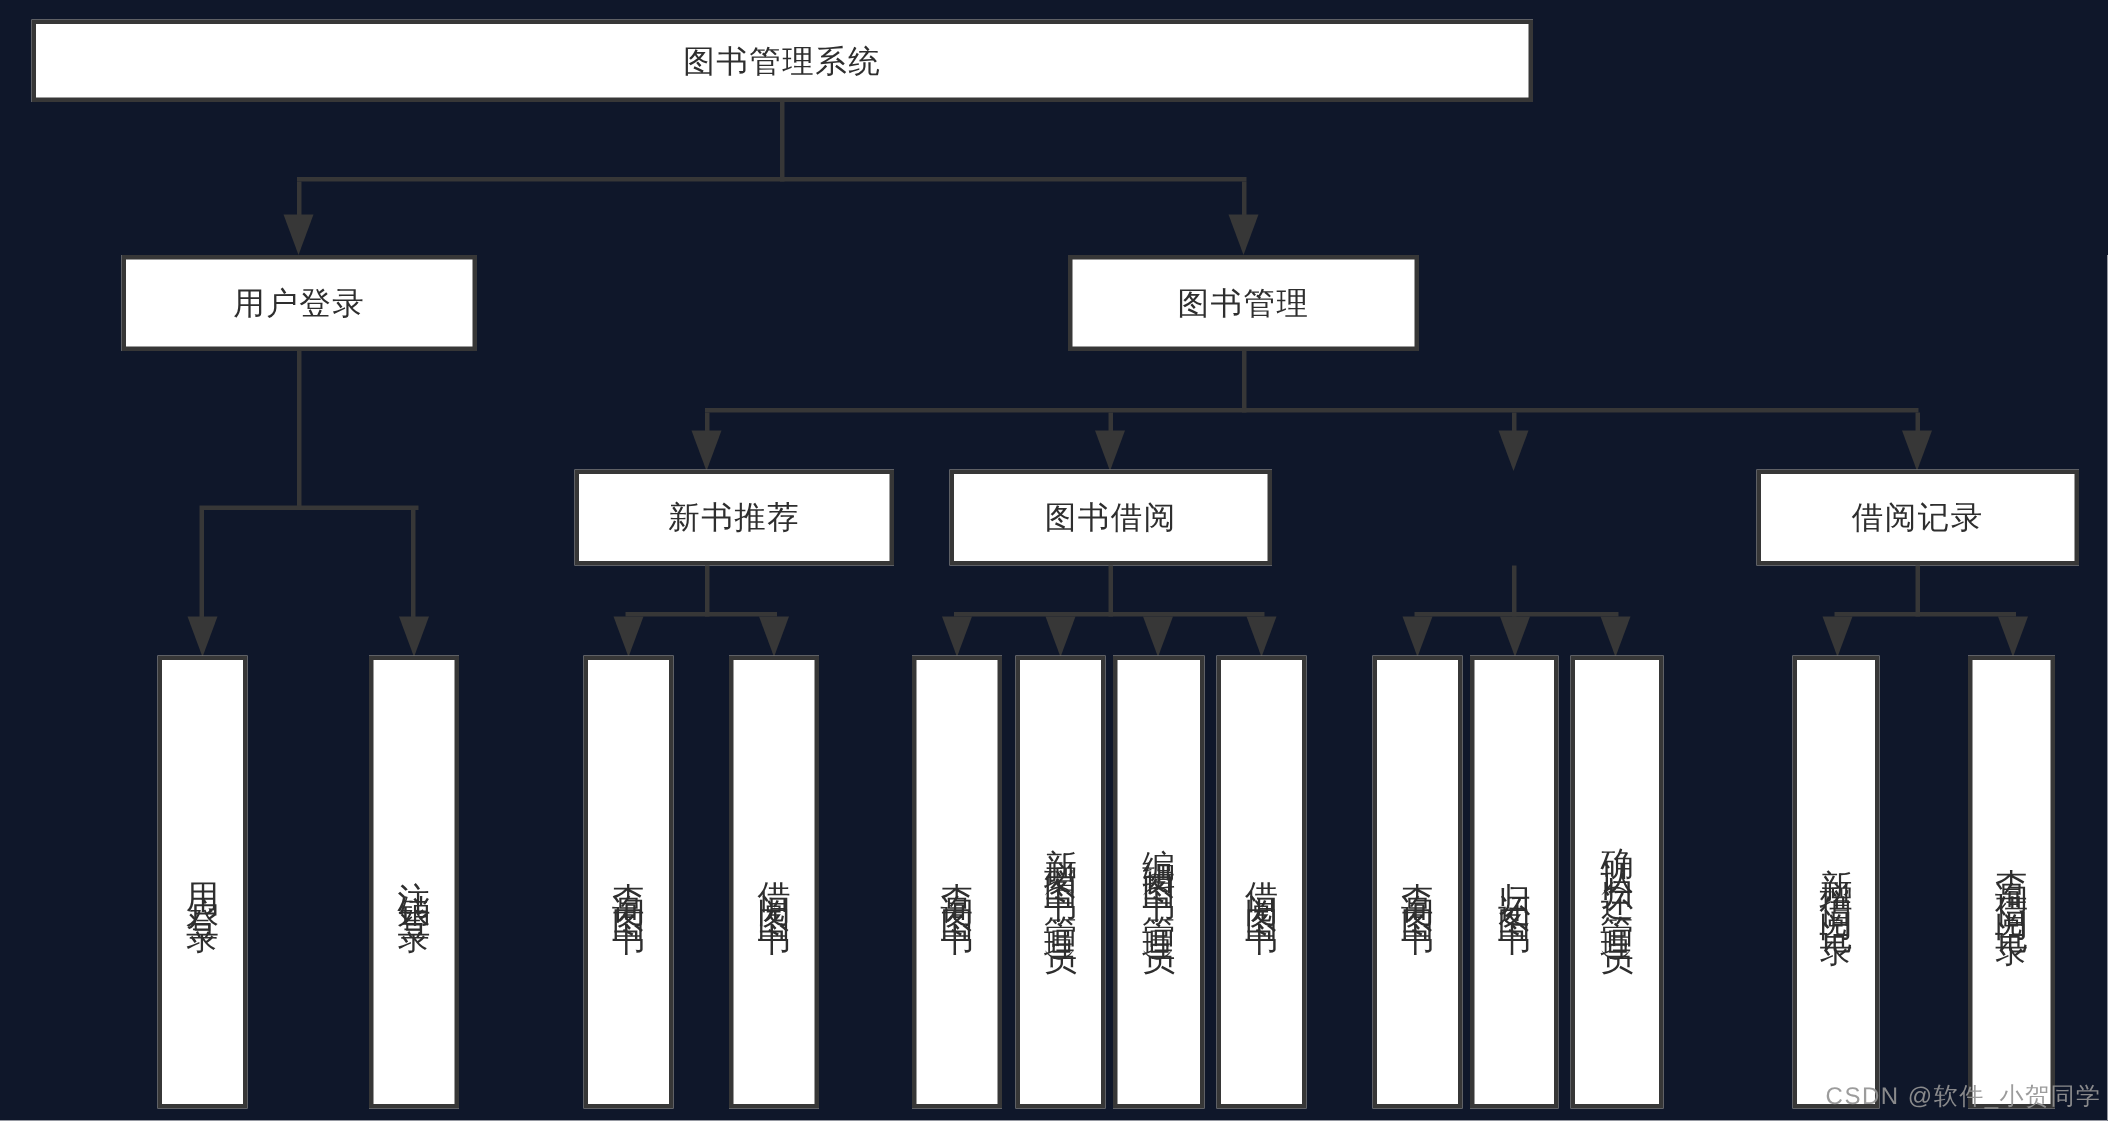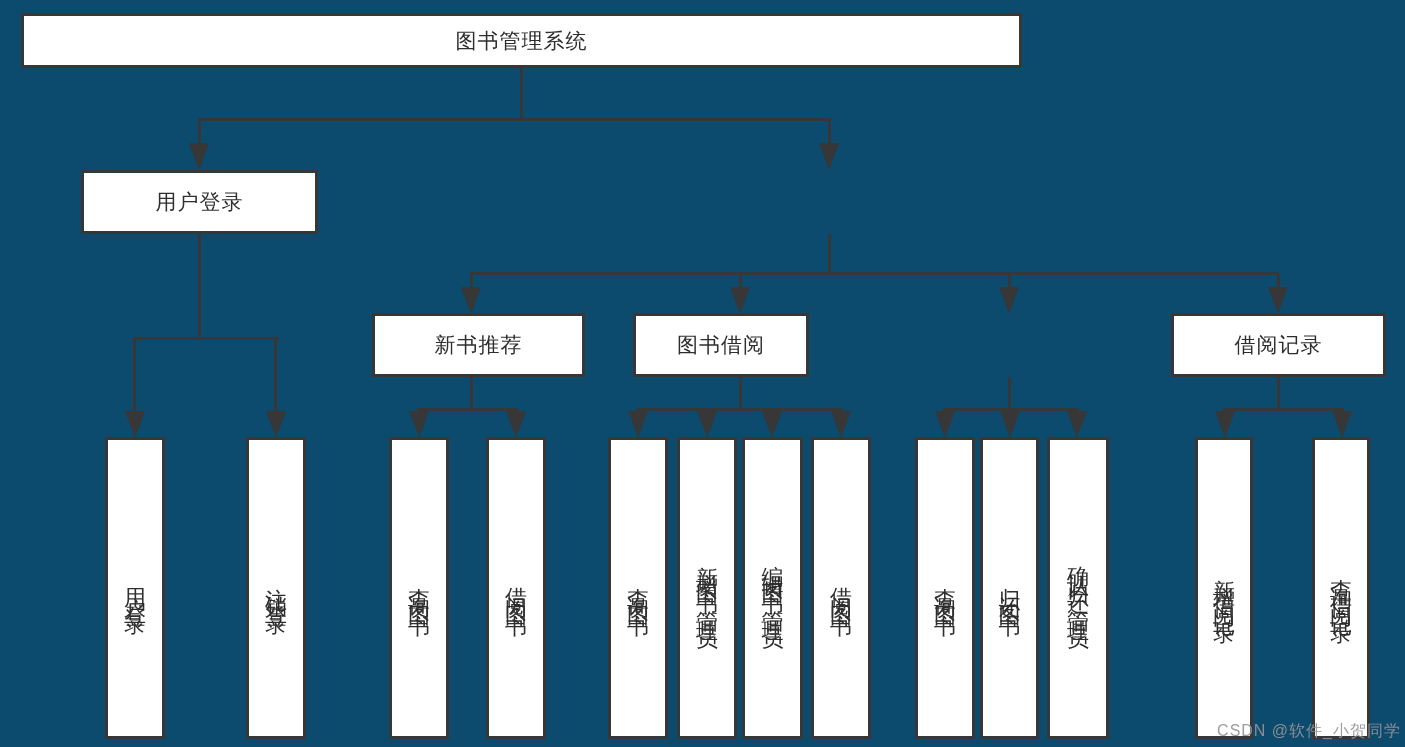--- a/index.html
+++ b/index.html
@@ -1,17 +1,17 @@
 <!DOCTYPE html>
 <html><head>
 <meta charset="utf-8">
 <style>
   html,body{margin:0;padding:0;background:#ffffff;}
   #stage{
-    position:relative;width:1405px;height:747px;background:#0c4a6e;
+    position:relative;width:1405px;height:747px;background:#0f172a;
     font-family:"Liberation Sans","DejaVu Sans",sans-serif;overflow:hidden;
   }
   .box{
     position:absolute;background:#ffffff;border:3px solid #373737;
     display:flex;align-items:center;justify-content:center;
     color:#2e2e2e;box-sizing:border-box;
   }
   .hbox{font-size:21px;letter-spacing:1px;}
   .vbox span{
     writing-mode:vertical-rl;text-orientation:mixed;
@@ -42,43 +42,46 @@
   <div class="vline" style="left:520px;top:68px;height:53px;"></div>
   <div class="hline" style="left:198px;top:118px;width:633px;"></div>
   <div class="vline" style="left:198px;top:121px;height:25px;"></div>
   <div class="arrow" style="left:189px;top:143px;"></div>
   <div class="vline" style="left:828px;top:121px;height:25px;"></div>
   <div class="arrow" style="left:819px;top:143px;"></div>
 
   <div class="box hbox" style="left:81px;top:170px;width:237px;height:64px;">
     <span>用户登录</span>
   </div>
+  <div class="box hbox" style="left:712px;top:170px;width:234px;height:64px;">
+    <span>图书管理</span>
+  </div>
 
   <div class="vline" style="left:198px;top:234px;height:106px;"></div>
   <div class="hline" style="left:133px;top:337px;width:146px;"></div>
   <div class="vline" style="left:133px;top:340px;height:73px;"></div>
   <div class="arrow" style="left:125px;top:411px;"></div>
   <div class="vline" style="left:274px;top:340px;height:73px;"></div>
   <div class="arrow" style="left:266px;top:411px;"></div>
 
   <div class="vline" style="left:828px;top:234px;height:41px;"></div>
   <div class="hline" style="left:470px;top:272px;width:809px;"></div>
   <div class="vline" style="left:470px;top:275px;height:14px;"></div>
   <div class="arrow" style="left:461px;top:287px;"></div>
   <div class="vline" style="left:739px;top:275px;height:14px;"></div>
   <div class="arrow" style="left:730px;top:287px;"></div>
   <div class="vline" style="left:1008px;top:275px;height:14px;"></div>
   <div class="arrow" style="left:999px;top:287px;"></div>
   <div class="vline" style="left:1277px;top:275px;height:14px;"></div>
   <div class="arrow" style="left:1268px;top:287px;"></div>
 
-  <div class="box hbox" style="left:372px;top:313px;width:213px;height:64px;">
+  <div class="box hbox" style="left:383px;top:313px;width:213px;height:64px;">
     <span>新书推荐</span>
   </div>
-  <div class="box hbox" style="left:633px;top:313px;width:176px;height:64px;">
+  <div class="box hbox" style="left:633px;top:313px;width:215px;height:64px;">
     <span>图书借阅</span>
   </div>
   <div class="box hbox" style="left:1171px;top:313px;width:215px;height:64px;">
     <span>借阅记录</span>
   </div>
 
   <div class="vline" style="left:470px;top:377px;height:34px;"></div>
   <div class="hline" style="left:417px;top:408px;width:101px;"></div>
   <div class="arrow" style="left:409px;top:411px;"></div>
   <div class="arrow" style="left:506px;top:411px;"></div>

